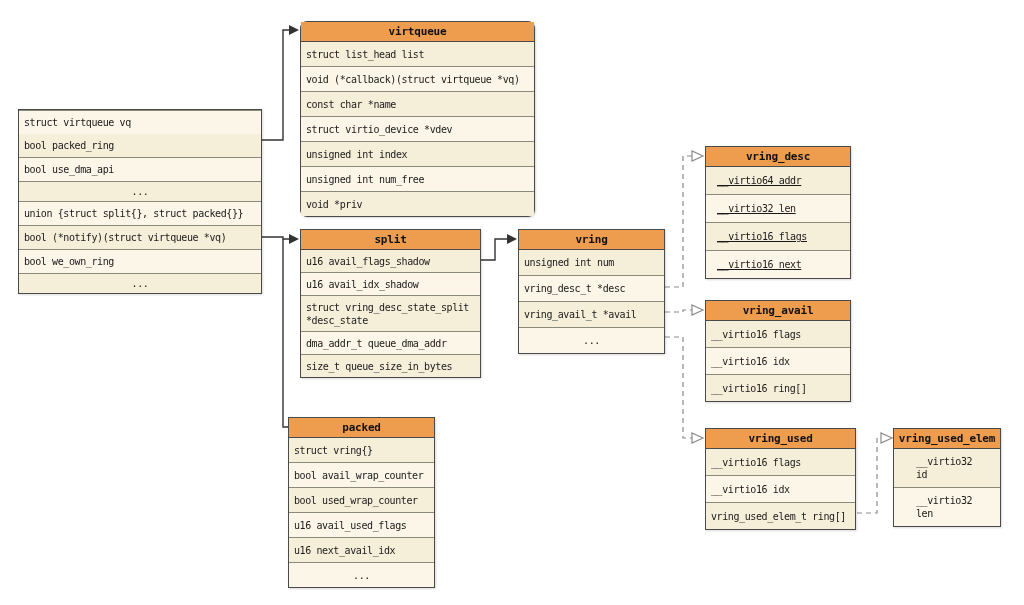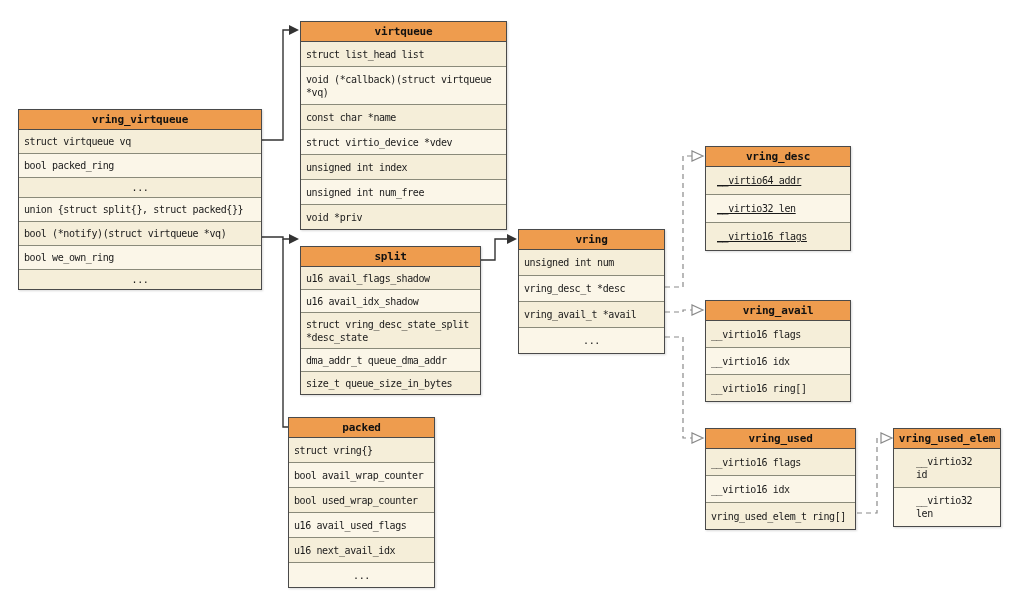--- a/index.html
+++ b/index.html
@@ -35,23 +35,23 @@
     line-height:13px;
     border-top:1px solid #8a8a7a;
     word-wrap:break-word;
   }
   .box-row:nth-child(2){border-top:none;}
   .box-row:nth-child(even){background:#f5eed9;}
   .box-row:nth-child(odd){background:#fbf6e8;}
   .box-row.dots{text-align:center;padding:3px 5px;}
   
   #b-vring-virtqueue{left:18px;top:109px;width:244px;}
-  #b-virtqueue{left:300px;top:21px;width:207px;}
+  #b-virtqueue{left:300px;top:21px;width:235px;border-radius:7px;}
   #b-virtqueue .box-row{padding:5.5px 5px;}
-  #b-split{left:300px;top:246px;width:181px;}
+  #b-split{left:300px;top:229px;width:181px;}
   #b-split .box-row{padding:4.5px 5px;}
   #b-vring{left:518px;top:229px;width:147px;}
   #b-vring .box-row{padding:6px 5px;}
   #b-packed{left:288px;top:417px;width:147px;}
   #b-packed .box-row{padding:5.5px 5px;}
   #b-vring-desc{left:705px;top:146px;width:146px;}
   #b-vring-desc .box-row{padding:7px 11px;text-decoration:underline;}
   #b-vring-avail{left:705px;top:300px;width:146px;}
   #b-vring-avail .box-row{padding:6.5px 5px;}
   #b-vring-used{left:705px;top:428px;width:151px;}
@@ -102,23 +102,23 @@
       <path d="M 703 438 L 692 433 L 692 443 Z" fill="#ffffff" stroke="#8a8a8a" stroke-width="1.2"></path>
     </g>
 
     <g>
       <path d="M 857 513 H 877 V 438 H 882" fill="none" stroke="#8a8a8a" stroke-width="1.2" stroke-dasharray="5 4"></path>
       <path d="M 892 438 L 881 433 L 881 443 Z" fill="#ffffff" stroke="#8a8a8a" stroke-width="1.2"></path>
     </g>
   </svg>
 
   <div class="box" id="b-vring-virtqueue">
-    <div class="box-title">vring_virtqueue</div>
     <div class="box-row">struct virtqueue vq</div>
     <div class="box-row">bool packed_ring</div>
+    <div class="box-row">bool use_dma_api</div>
     <div class="box-row dots">...</div>
     <div class="box-row">union {struct split{}, struct packed{}}</div>
     <div class="box-row">bool (*notify)(struct virtqueue *vq)</div>
     <div class="box-row">bool we_own_ring</div>
     <div class="box-row dots">...</div>
   </div>
 
   <div class="box" id="b-virtqueue">
     <div class="box-title">virtqueue</div>
     <div class="box-row">struct list_head list</div>
@@ -155,20 +155,21 @@
     <div class="box-row">u16 avail_used_flags</div>
     <div class="box-row">u16 next_avail_idx</div>
     <div class="box-row dots">...</div>
   </div>
 
   <div class="box" id="b-vring-desc">
     <div class="box-title">vring_desc</div>
     <div class="box-row">__virtio64 addr</div>
     <div class="box-row">__virtio32 len</div>
     <div class="box-row">__virtio16 flags</div>
+    <div class="box-row">__virtio16 next</div>
   </div>
 
   <div class="box" id="b-vring-avail">
     <div class="box-title">vring_avail</div>
     <div class="box-row">__virtio16 flags</div>
     <div class="box-row">__virtio16 idx</div>
     <div class="box-row">__virtio16 ring[]</div>
   </div>
 
   <div class="box" id="b-vring-used">

